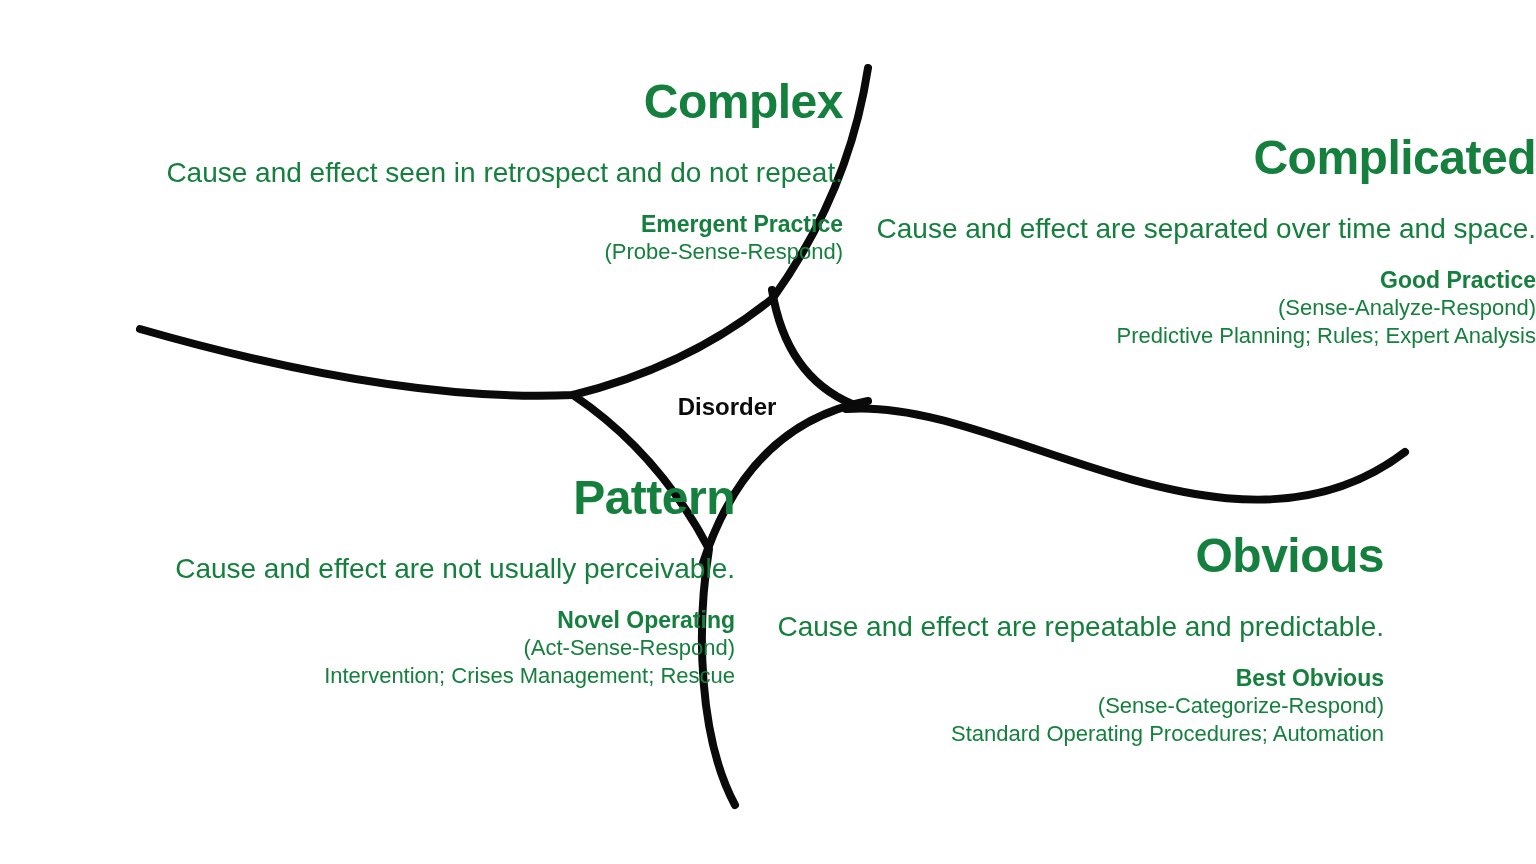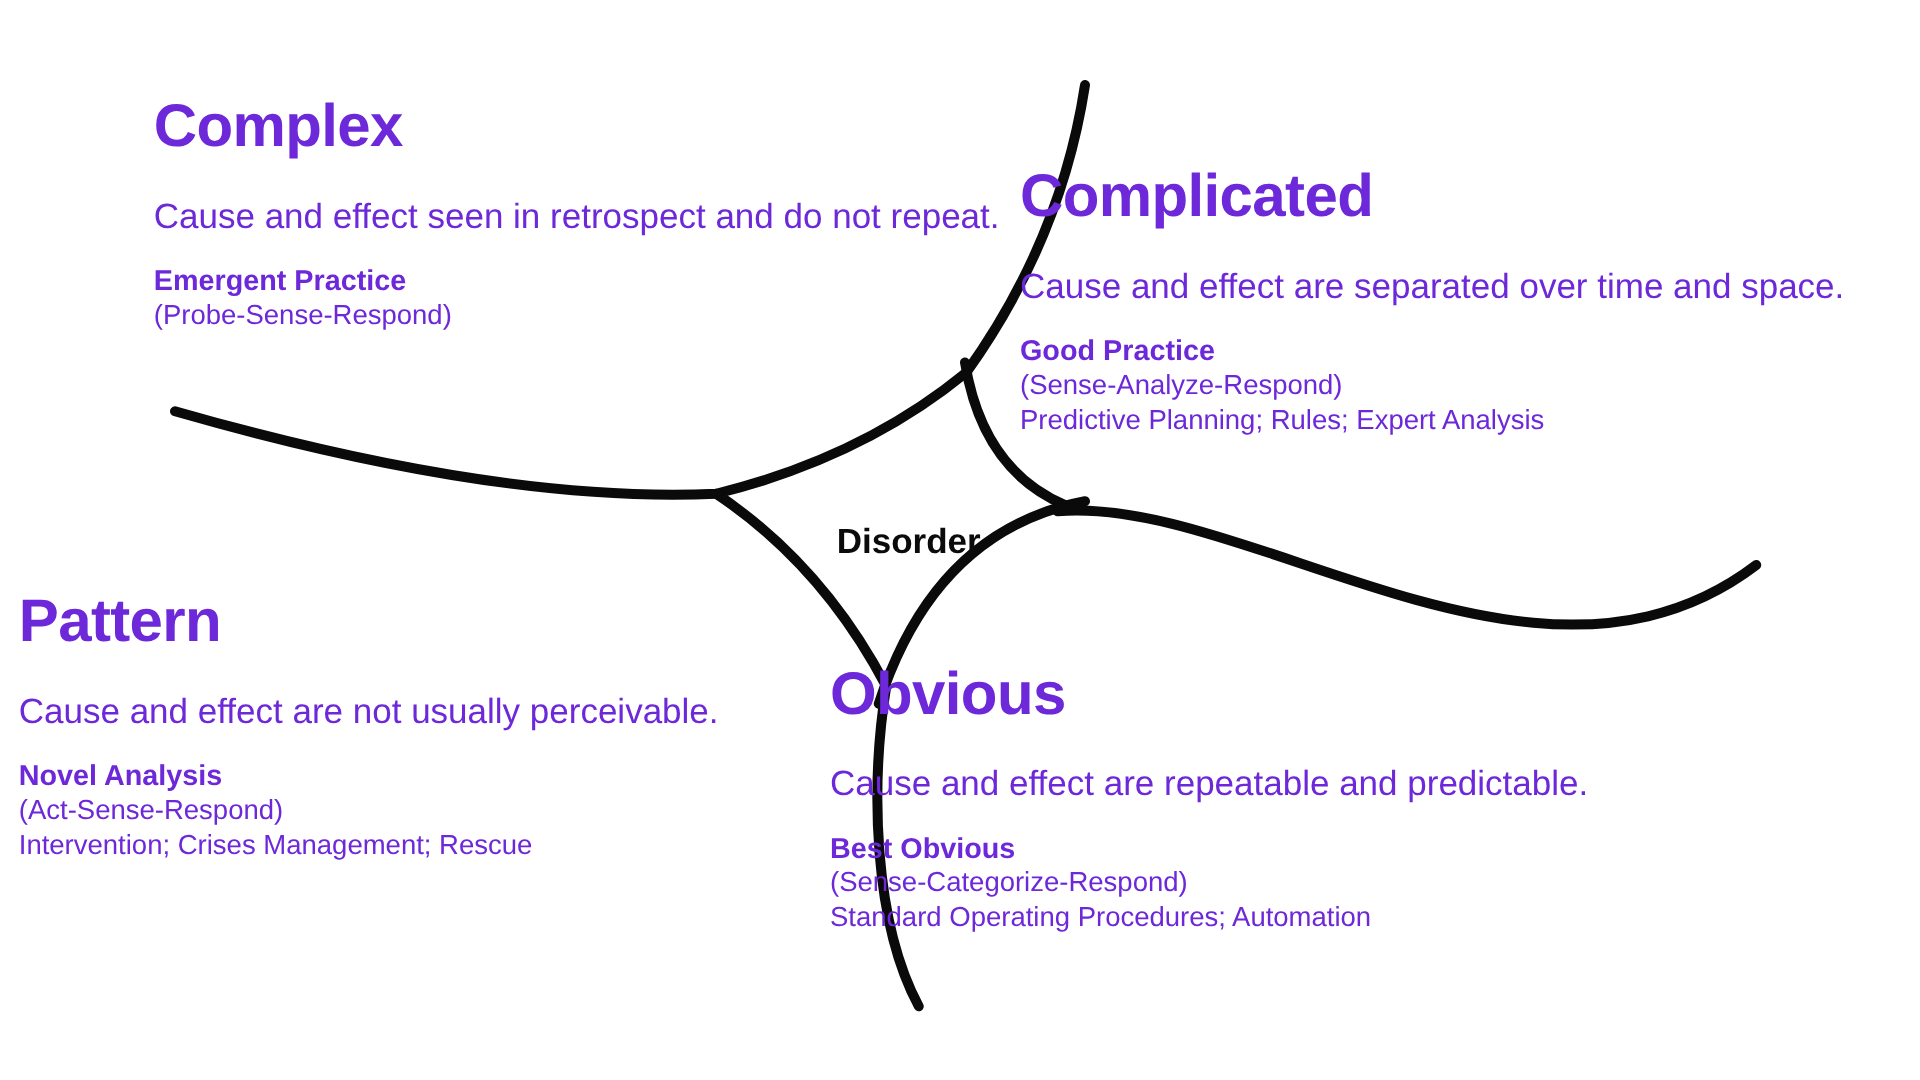--- a/index.html
+++ b/index.html
@@ -25,22 +25,22 @@
   #curves path {
     fill: none;
     stroke: #0a0a0a;
     stroke-linecap: round;
     stroke-linejoin: round;
   }
   .domain {
     position: absolute;
     width: 720px;
     transform: translateX(-50%);
-    text-align: left;
-    color: #6d28d9;
+    text-align: right;
+    color: #15803d;
   }
   .domain h2 {
     margin: 0;
     font-size: 48px;
     line-height: 52px;
     font-weight: bold;
     letter-spacing: -0.5px;
   }
   .domain .desc {
     margin: 32px 0 0 0;
@@ -59,25 +59,24 @@
   
   .pos-complex     { left: 483px;  top: 76px;  }
   .pos-complicated { left: 1176px; top: 132px; }
   .pos-chaotic     { left: 375px;  top: 472px; }
   .pos-obvious     { left: 1024px; top: 530px; }
   #disorder-label {
     position: absolute;
     left: 727px;
     top: 393px;
     transform: translateX(-50%);
-    font-size: 28px;
+    font-size: 24px;
     font-weight: bold;
     color: #0b0b0b;
     white-space: nowrap;
-    margin-top: 24px;
   }
 </style>
 </head>
 <body>
 
 <div id="canvas">
 
   <svg id="curves" viewBox="0 0 1536 864" xmlns="http://www.w3.org/2000/svg" aria-hidden="true">
 
     <path stroke-width="8" d="M 868 68 Q 849 192 773 298 Q 690 366 573 395 Q 398 403 140 329"></path>
@@ -107,21 +106,21 @@
       <div class="pname">Good Practice</div>
       <div>(Sense-Analyze-Respond)</div>
       <div>Predictive Planning; Rules; Expert Analysis</div>
     </div>
   </div>
 
   <div class="domain pos-chaotic">
     <h2>Pattern</h2>
     <p class="desc">Cause and effect are not usually perceivable.</p>
     <div class="practice">
-      <div class="pname">Novel Analysis</div>
+      <div class="pname">Novel Operating</div>
       <div>(Act-Sense-Respond)</div>
       <div>Intervention; Crises Management; Rescue</div>
     </div>
   </div>
 
   <div class="domain pos-obvious">
     <h2>Obvious</h2>
     <p class="desc">Cause and effect are repeatable and predictable.</p>
     <div class="practice">
       <div class="pname">Best Obvious</div>

